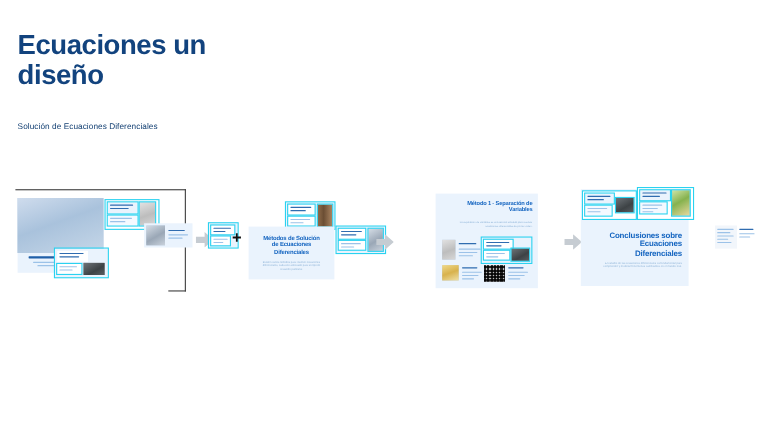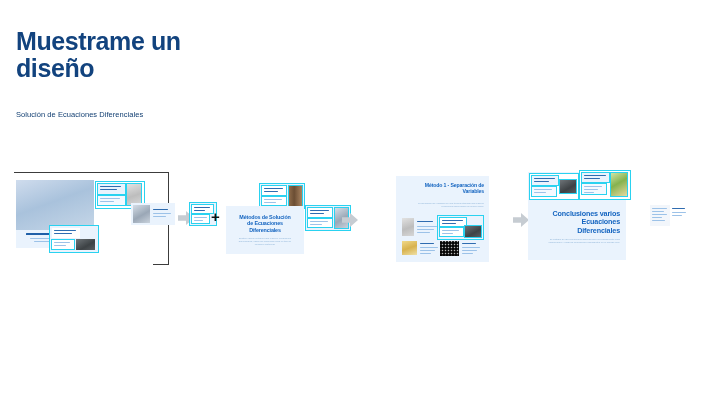--- a/index.html
+++ b/index.html
@@ -157,21 +157,21 @@
     position: absolute;
     color: #111111;
     font-weight: bold;
     line-height: 1;
   }
 </style>
 </head>
 <body>
 
 <div class="header">
-  <h1 class="page-title">Muestrame un
+  <h1 class="page-title">Ecuaciones un
 diseño</h1>
   <p class="page-subtitle">Solución de Ecuaciones Diferenciales</p>
 </div>
 
 <div>
 
   <div class="bracket-top"></div>
   <div class="bracket"></div>
   <div class="bracket-bottom"></div>
 
@@ -319,21 +319,21 @@
 
   <div class="arrow" style="left:513px; top:213px;">
     <svg viewBox="0 0 16 14" width="16" height="14" aria-hidden="true">
       <path d="M0 4.2 h8 V0 l8 7 -8 7 V9.8 H0 Z" fill="currentColor"></path>
     </svg>
   </div>
 
   <div class="group">
 
     <div class="card" style="left:528px; top:172px; width:98px; height:88px;">
-      <div class="bigtitle" style="left:20px; top:38px; width:72px; font-size:7.2px;">Conclusiones varios Ecuaciones Diferenciales</div>
+      <div class="bigtitle" style="left:20px; top:38px; width:72px; font-size:7.2px;">Conclusiones sobre Ecuaciones Diferenciales</div>
       <div class="bigbody" style="left:20px; top:66px; width:72px; font-size:2.5px;">El estudio de las ecuaciones diferenciales es fundamental para comprender y modelar fenómenos cambiantes en el mundo real.</div>
     </div>
 
     <div class="card sel" style="left:530px; top:174px; width:48px; height:25px; background:#ffffff;">
       <div class="card sel" style="left:2px; top:2px; width:26px; height:9px; background:#eaf3fd;">
         <div class="bar bar-dark" style="left:2px; top:2px; width:21px;"></div>
         <div class="bar bar-dark" style="left:2px; top:5px; width:15px;"></div>
       </div>
       <div class="card sel" style="left:2px; top:13px; width:24px; height:9px; background:#f4f9ff;">
         <div class="bar" style="left:2px; top:2px; width:18px;"></div>

